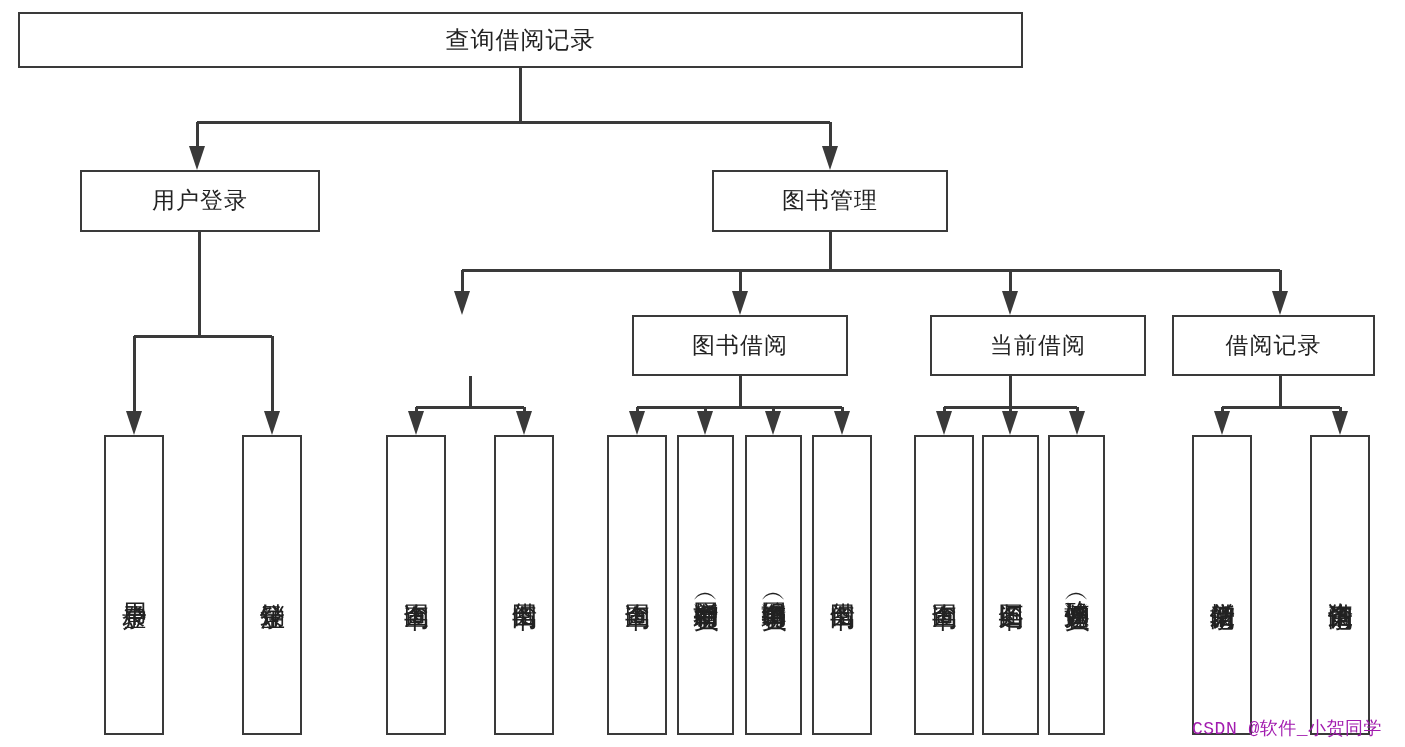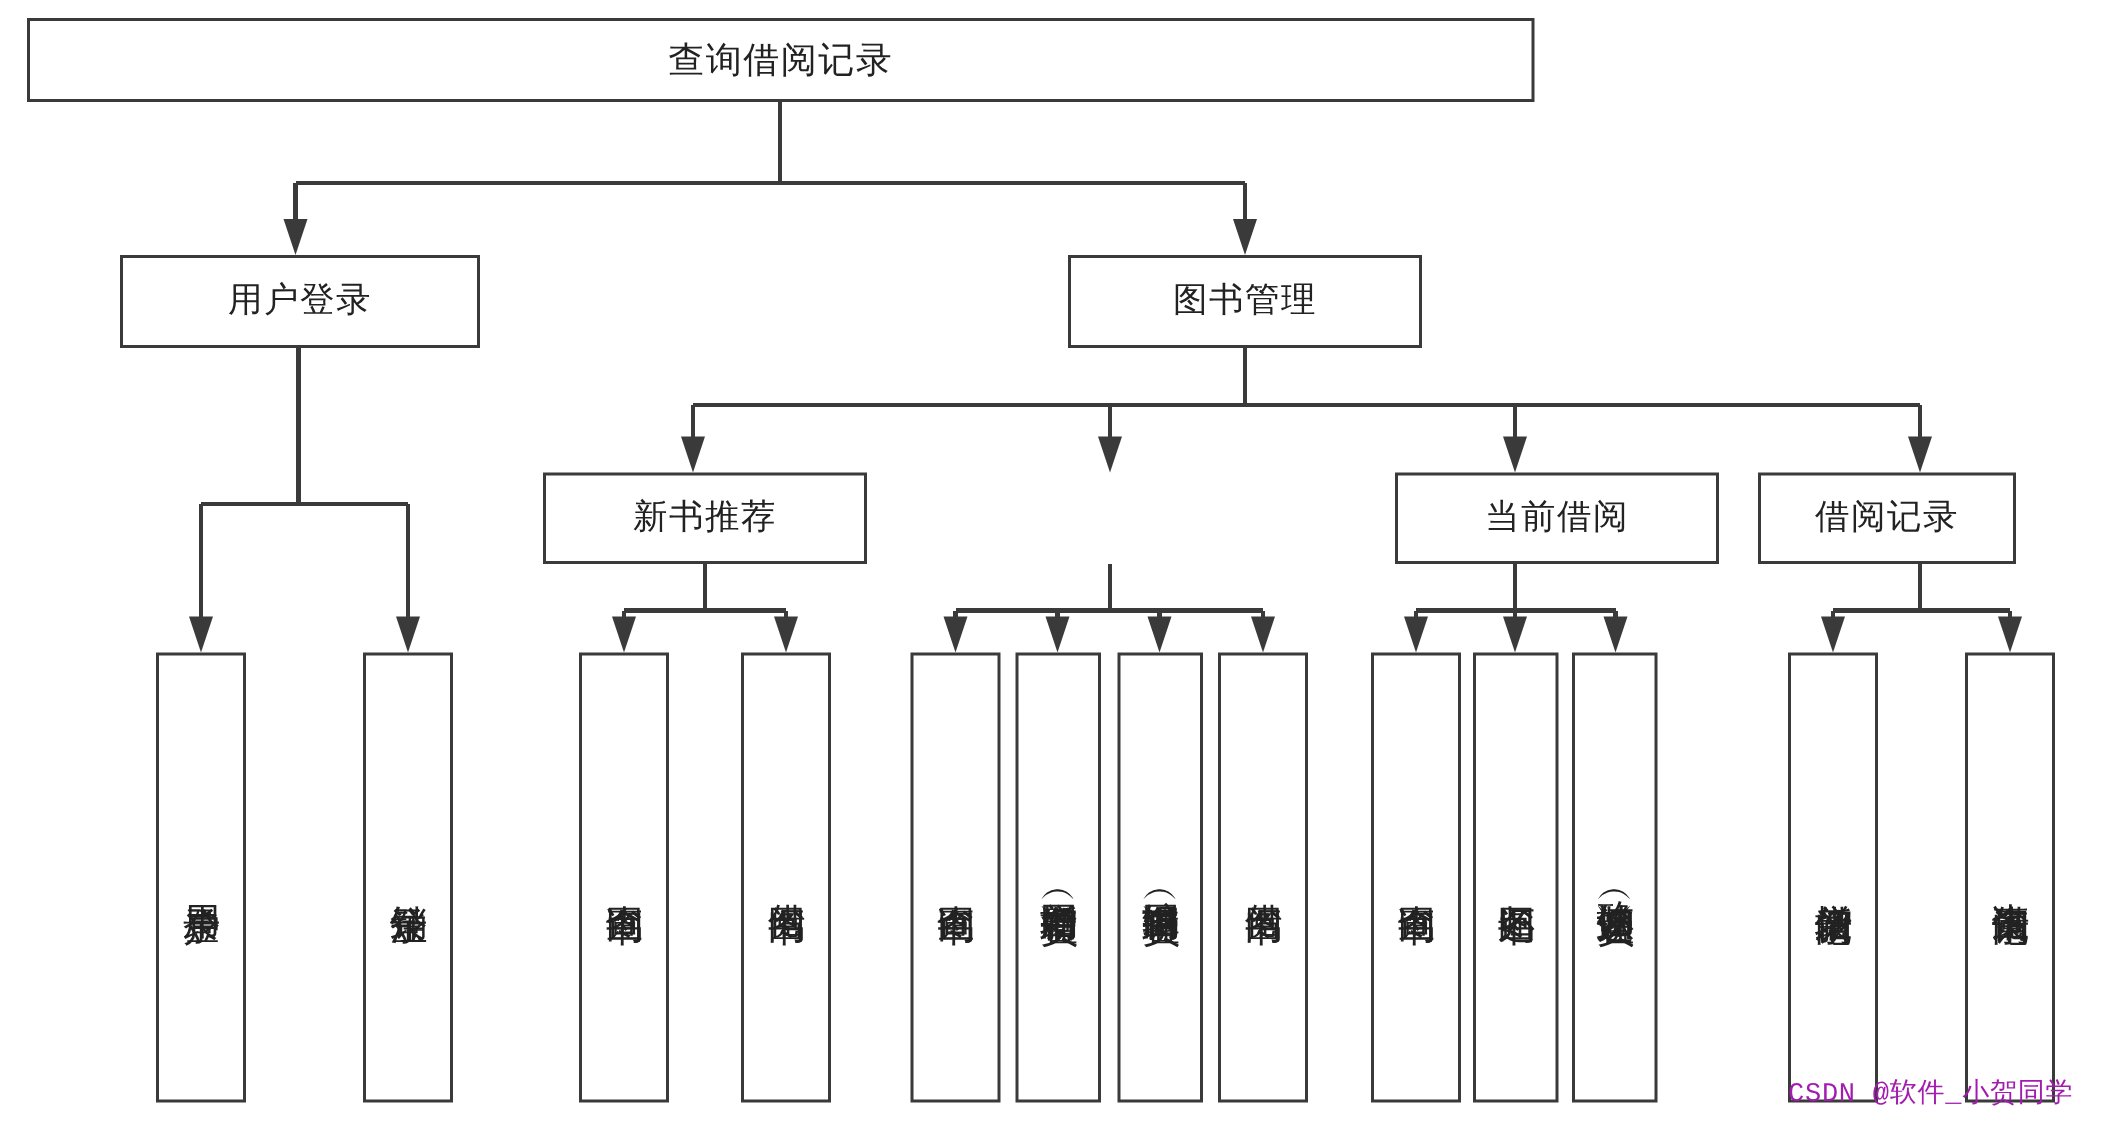--- a/index.html
+++ b/index.html
@@ -146,23 +146,23 @@
       <polygon points="1222,435 1214,411 1230,411"></polygon>
       <polygon points="1340,435 1332,411 1348,411"></polygon>
     </g>
   </svg>
 
   <div class="node h root" style="left:18px; top:12px; width:1005px; height:56px;">查询借阅记录</div>
 
   <div class="node h" style="left:80px; top:170px; width:240px; height:62px;">用户登录</div>
   <div class="node h" style="left:712px; top:170px; width:236px; height:62px;">图书管理</div>
 
-  <div class="node h" style="left:362px; top:315px; width:216px; height:61px;">新书推荐</div>
+  <div class="node h" style="left:632px; top:315px; width:216px; height:61px;">图书借阅</div>
   <div class="node h" style="left:902px; top:315px; width:216px; height:61px;margin-left:28px;">当前借阅</div>
-  <div class="node h" style="left:1172px; top:315px; width:172px; height:61px;">借阅记录</div>
+  <div class="node h" style="left:1172px; top:315px; width:203px; height:61px;">借阅记录</div>
 
   <div class="node v" style="left:104px; top:435px; width:60px; height:300px;">
     <span>用户登录</span>
   </div>
   <div class="node v" style="left:242px; top:435px; width:60px; height:300px;">
     <span>注销登录</span>
   </div>
 
   <div class="node v" style="left:386px; top:435px; width:60px; height:300px;">
     <span>查询图书</span>

